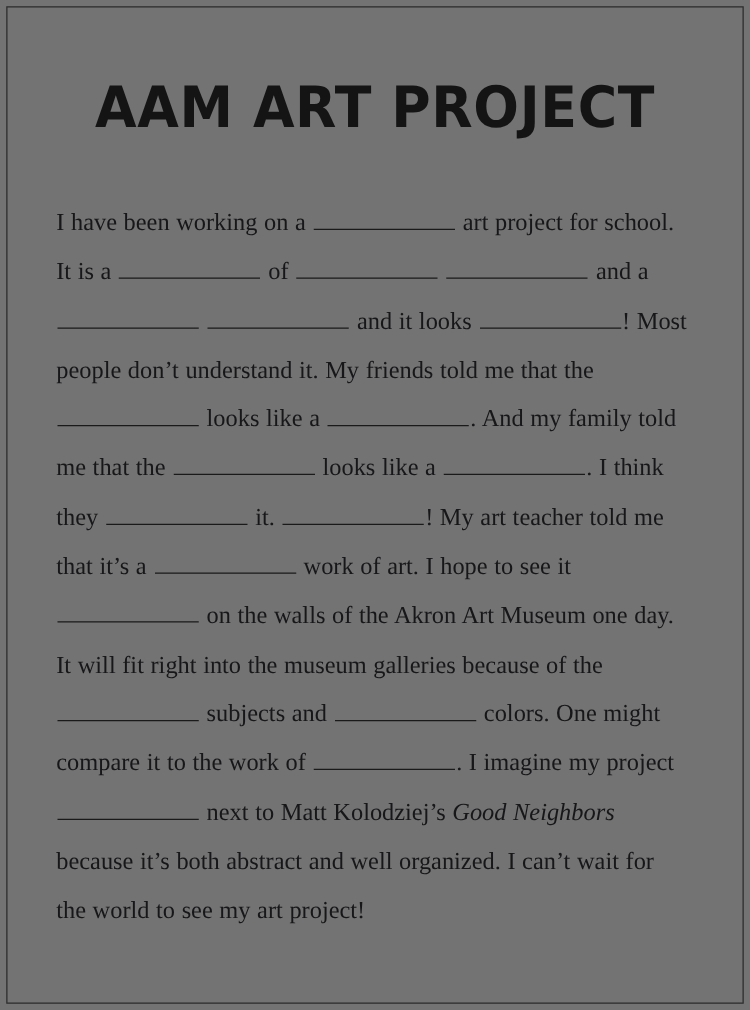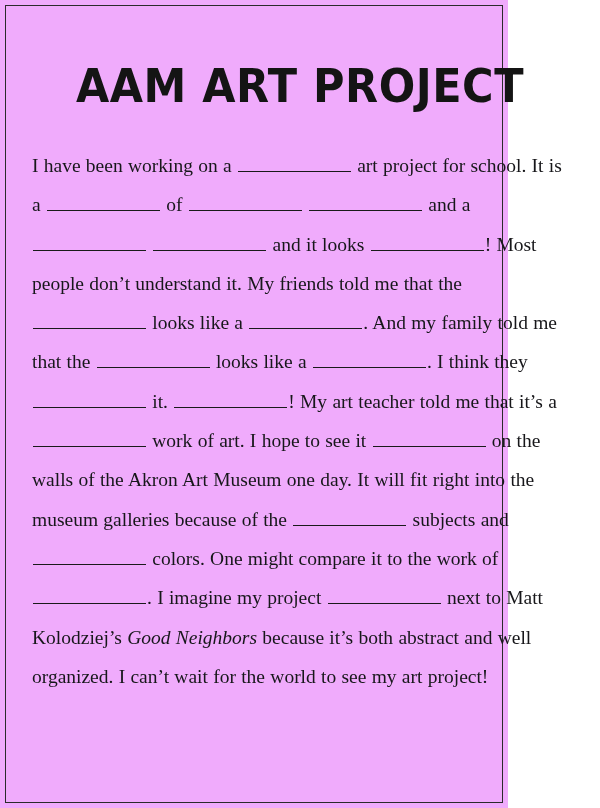--- a/index.html
+++ b/index.html
@@ -10,23 +10,23 @@
   }
   body {
     width: 600px;
     height: 808px;
     overflow: hidden;
     font-family: "Liberation Serif", "DejaVu Serif", serif;
   }
 
   .page {
     position: relative;
-    width: 508px;
+    width: 600px;
     height: 808px;
-    background: #f0abfc;
+    background: #737373;
     box-sizing: border-box;
   }
 
   
   .page-border {
     position: absolute;
     left: 5px;
     top: 5px;
     right: 5px;
     bottom: 5px;
@@ -68,21 +68,21 @@
     width: 540px;
     font-family: "Liberation Serif", "DejaVu Serif", serif;
     font-size: 19.5px;
     line-height: 39.3px;
     color: #17171a;
     text-align: left;
     word-spacing: 0.4px;
   }
 
   .story p {
-    margin: 4px;
+    margin: 17px;
     padding: 0;
   }
 
   
   .blank {
     display: inline-block;
     width: 113px;
     border-bottom: 1.6px solid #1a1a1a;
     height: 0.92em;
     vertical-align: baseline;

